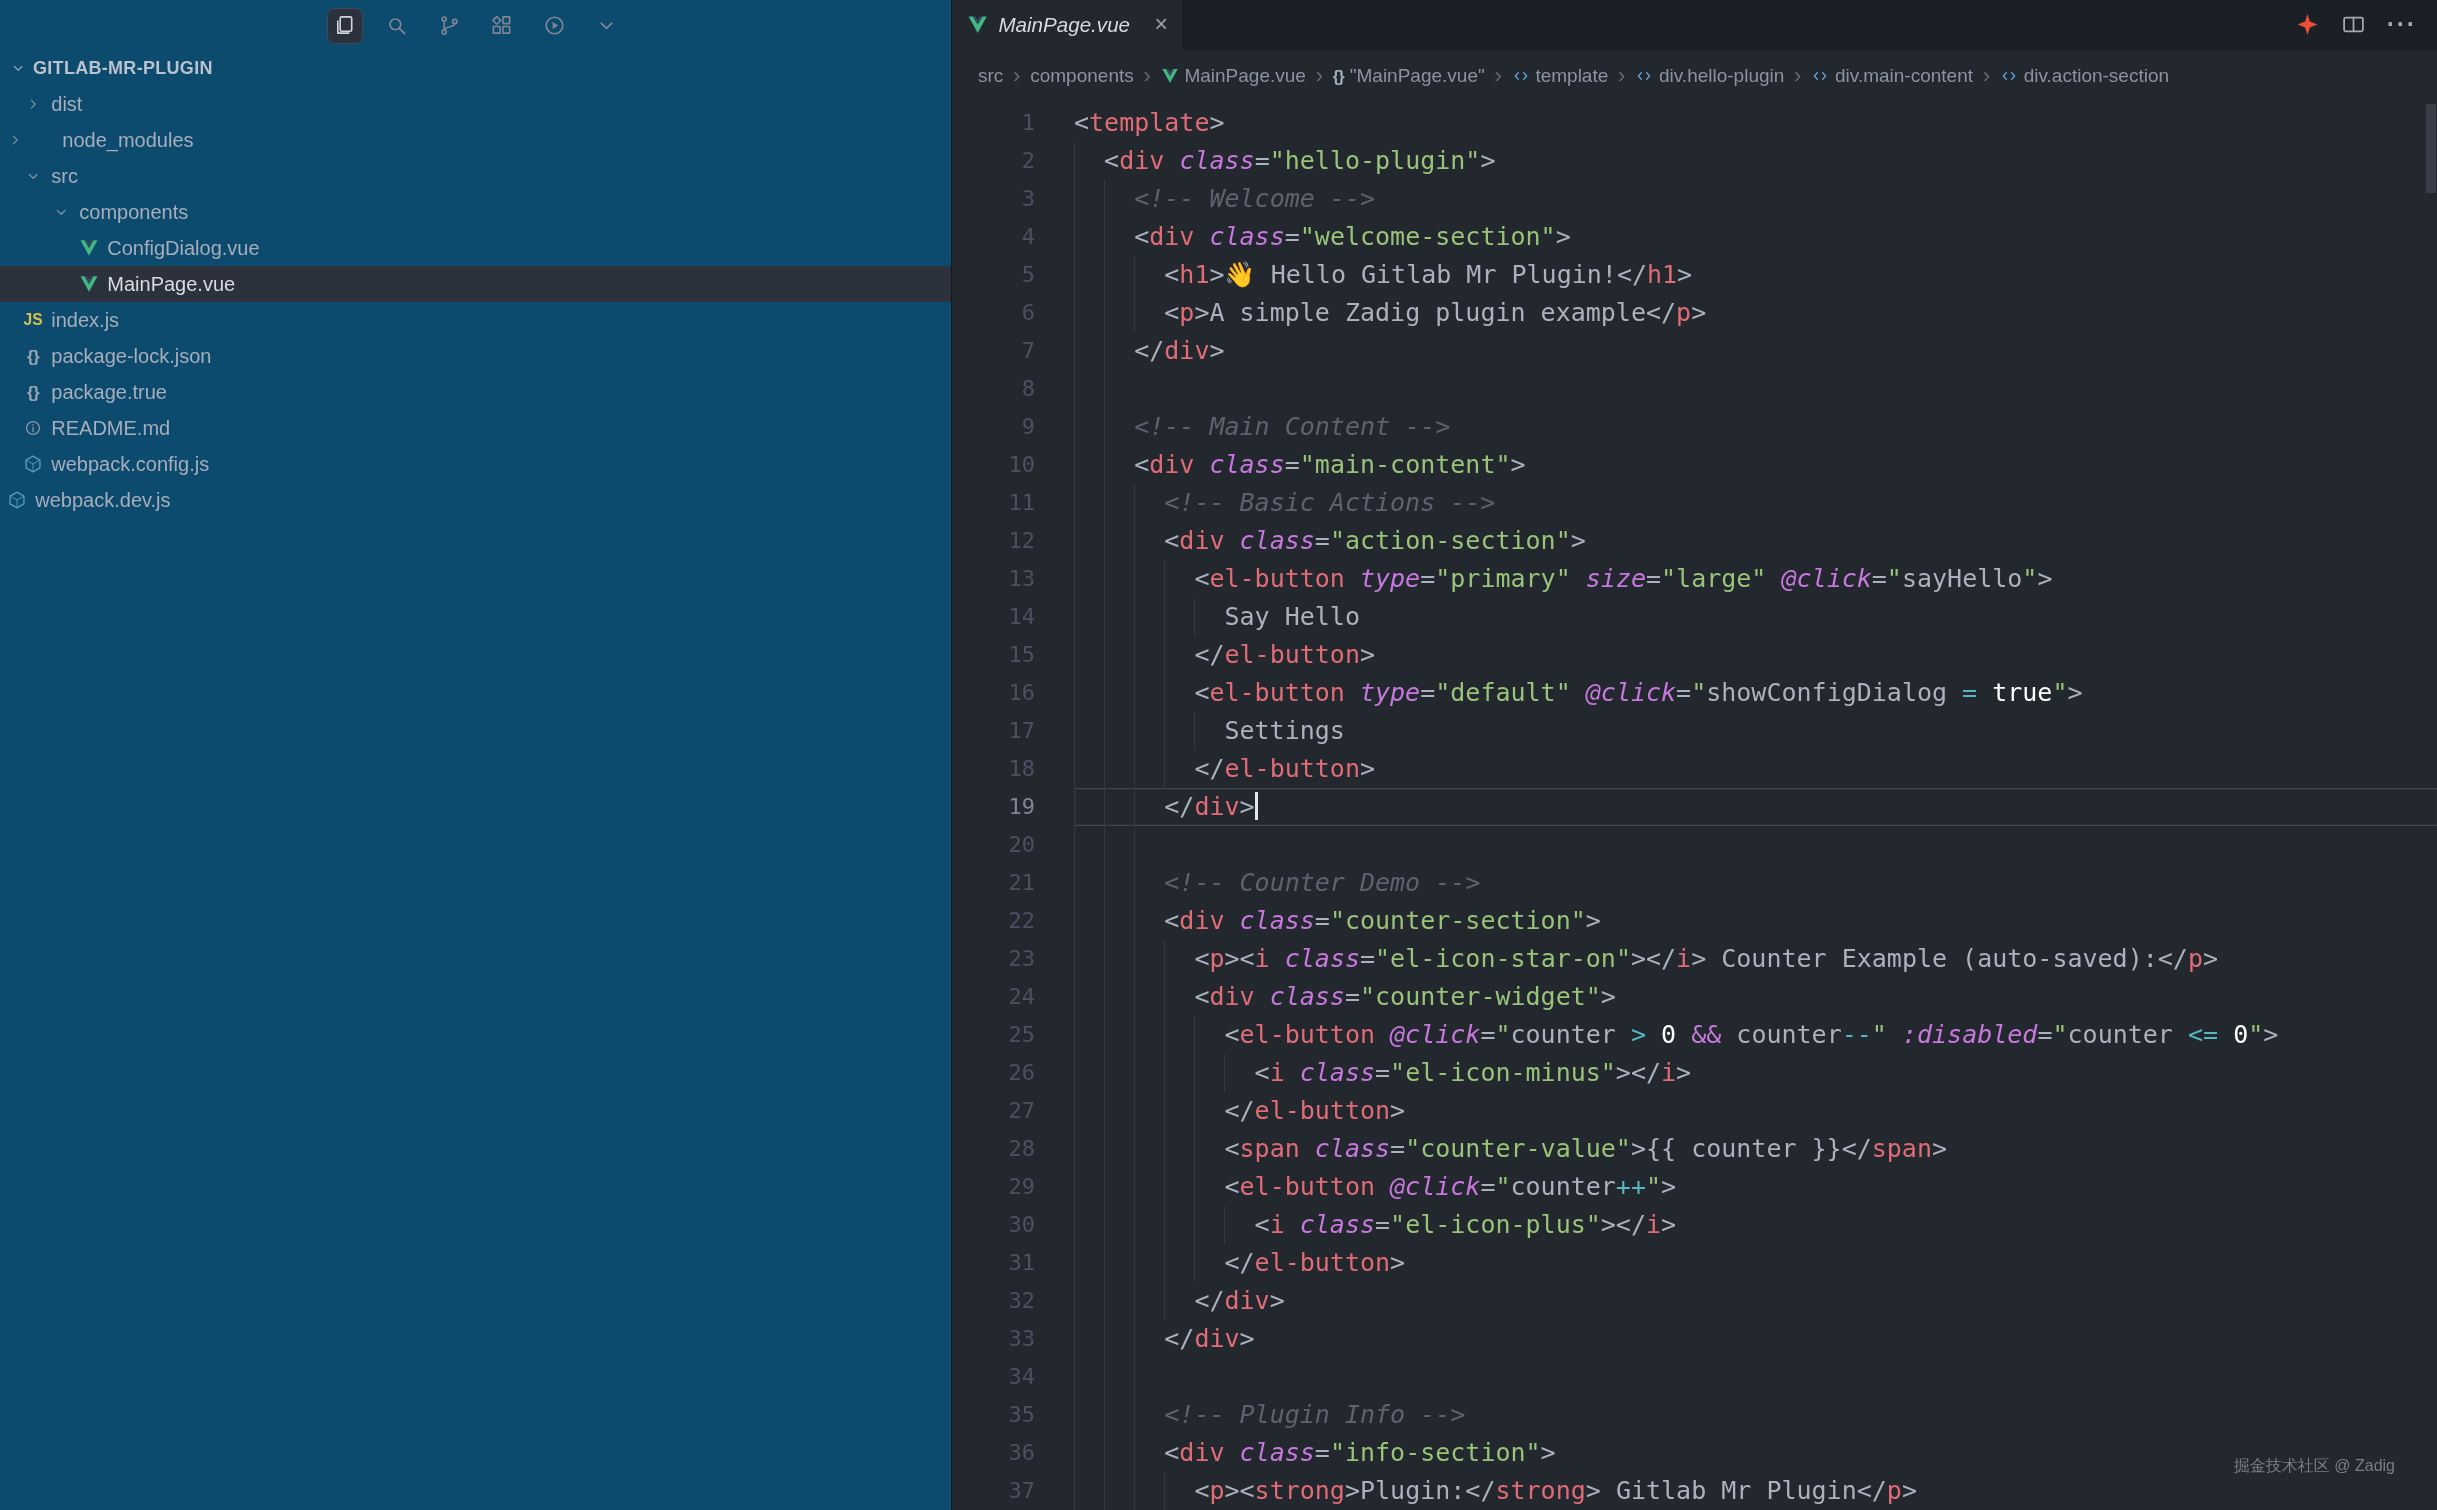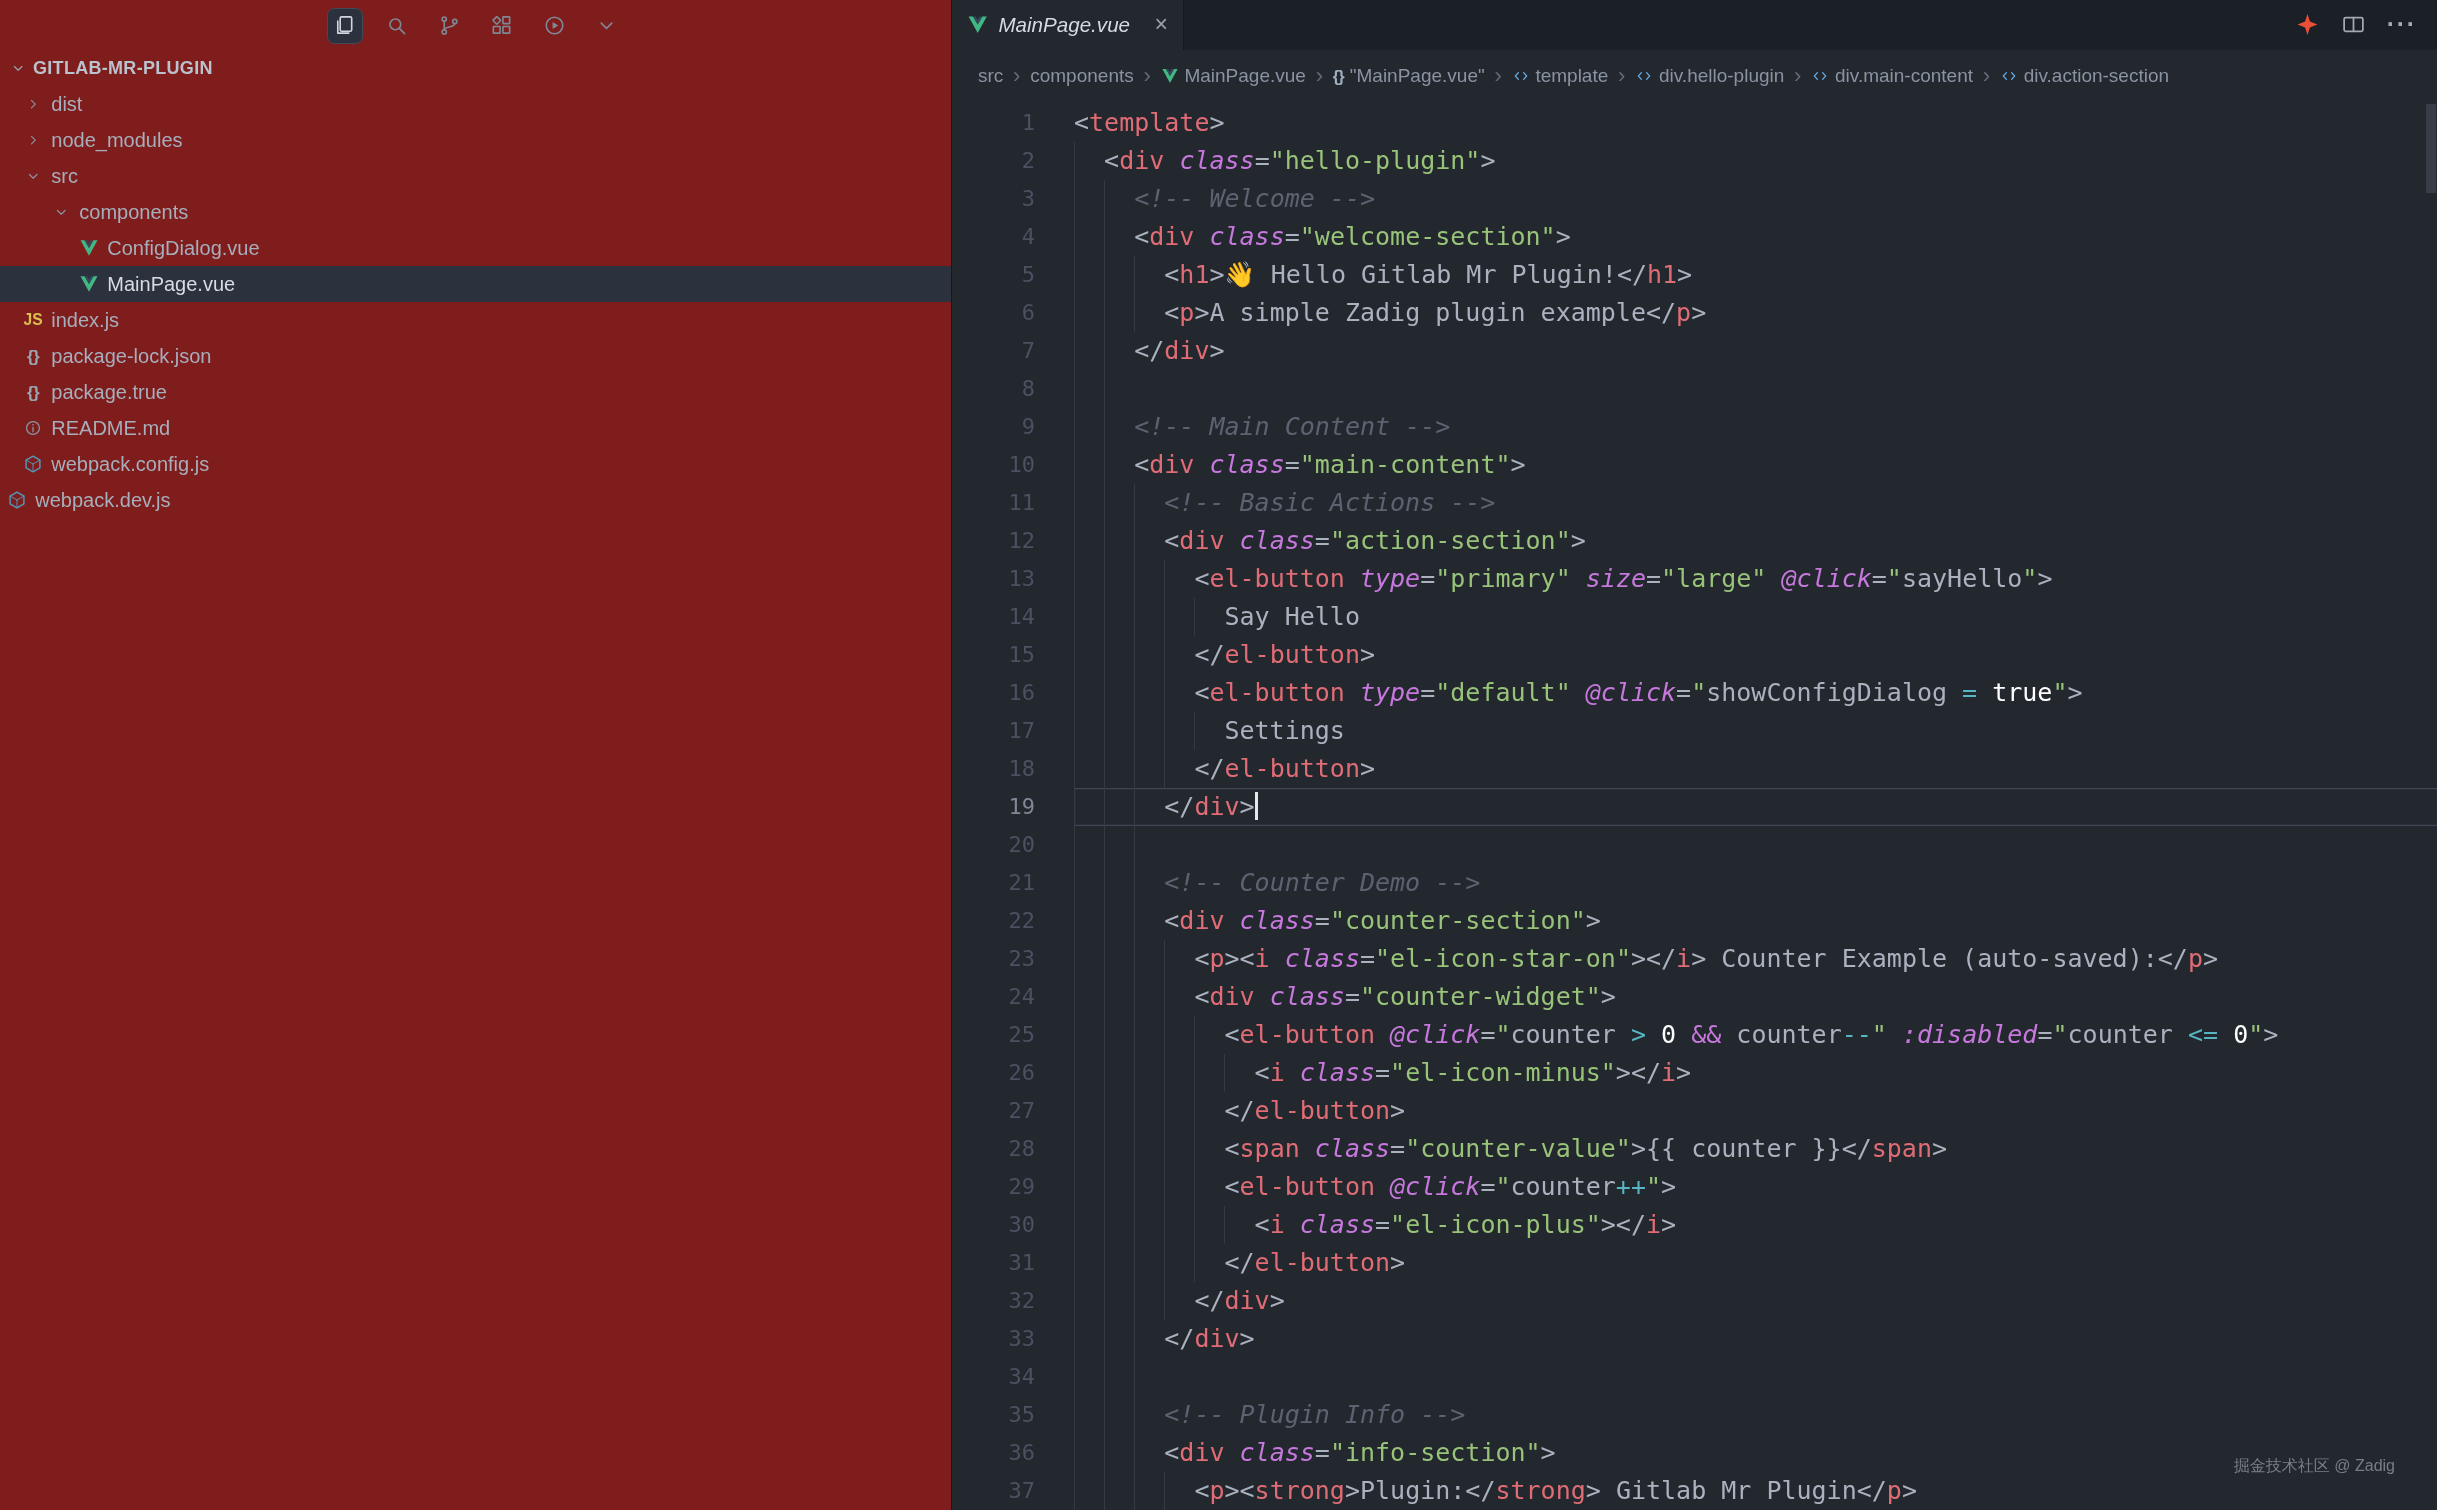--- a/index.html
+++ b/index.html
@@ -1,20 +1,20 @@
 <!DOCTYPE html>
 <html style="font-size:13px"><head>
 <meta charset="utf-8">
 <style>
   * { margin:0; padding:0; box-sizing:border-box; }
   html,body { width:2438px; height:1510px; overflow:hidden; }
   body { background:#23272e; font-family:"Liberation Sans", sans-serif; display:flex; }
 
   
-  .sidebar { width:952px; height:100%; background:#7f1d1d; border-right:0.8px solid #15181d;
+  .sidebar { width:952px; height:100%; background:#0c4a6e; border-right:0.8px solid #15181d;
              display:flex; flex-direction:column; flex-shrink:0; }
   .activity-row { height:51px; display:flex; align-items:center; justify-content:center; gap:16.4px; }
   .act { width:36px; height:36px; border-radius:7.4px; display:flex; align-items:center; justify-content:center;
          color:#7f8795; }
   .act svg { width:23px; height:23px; }
   .act.active { background:#2c323d; border:1.2px solid #414a59; color:#cfd5df; }
 
   .explorer-header { height:35px; display:flex; align-items:center; padding-left:10px; gap:6.6px;
                      color:#bac2cd; font-weight:bold; font-size:18px; letter-spacing:0.3px; }
   .explorer-header .hchev { width:16.4px; height:16.4px; color:#9aa2ae; display:inline-flex; }
@@ -132,21 +132,21 @@
   </div>
   <div class="tree">
       <div class="trow" style="padding-left: 18px;">
         <span class="tico chev">
           <svg viewBox="0 0 24 24" fill="none" stroke="currentColor" stroke-width="1.7" stroke-linecap="round" stroke-linejoin="round">
             <path d="M9.5 6.5L15 12l-5.5 5.5"></path>
           </svg>
         </span>
         <span class="tlabel">dist</span>
       </div>
-      <div class="trow" style="padding-left: 18px;">
+      <div class="trow" style=" gap: 29px;">
         <span class="tico chev">
           <svg viewBox="0 0 24 24" fill="none" stroke="currentColor" stroke-width="1.7" stroke-linecap="round" stroke-linejoin="round">
             <path d="M9.5 6.5L15 12l-5.5 5.5"></path>
           </svg>
         </span>
         <span class="tlabel">node_modules</span>
       </div>
       <div class="trow" style="padding-left: 18px;">
         <span class="tico chev">
           <svg viewBox="0 0 24 24" fill="none" stroke="currentColor" stroke-width="1.7" stroke-linecap="round" stroke-linejoin="round">

